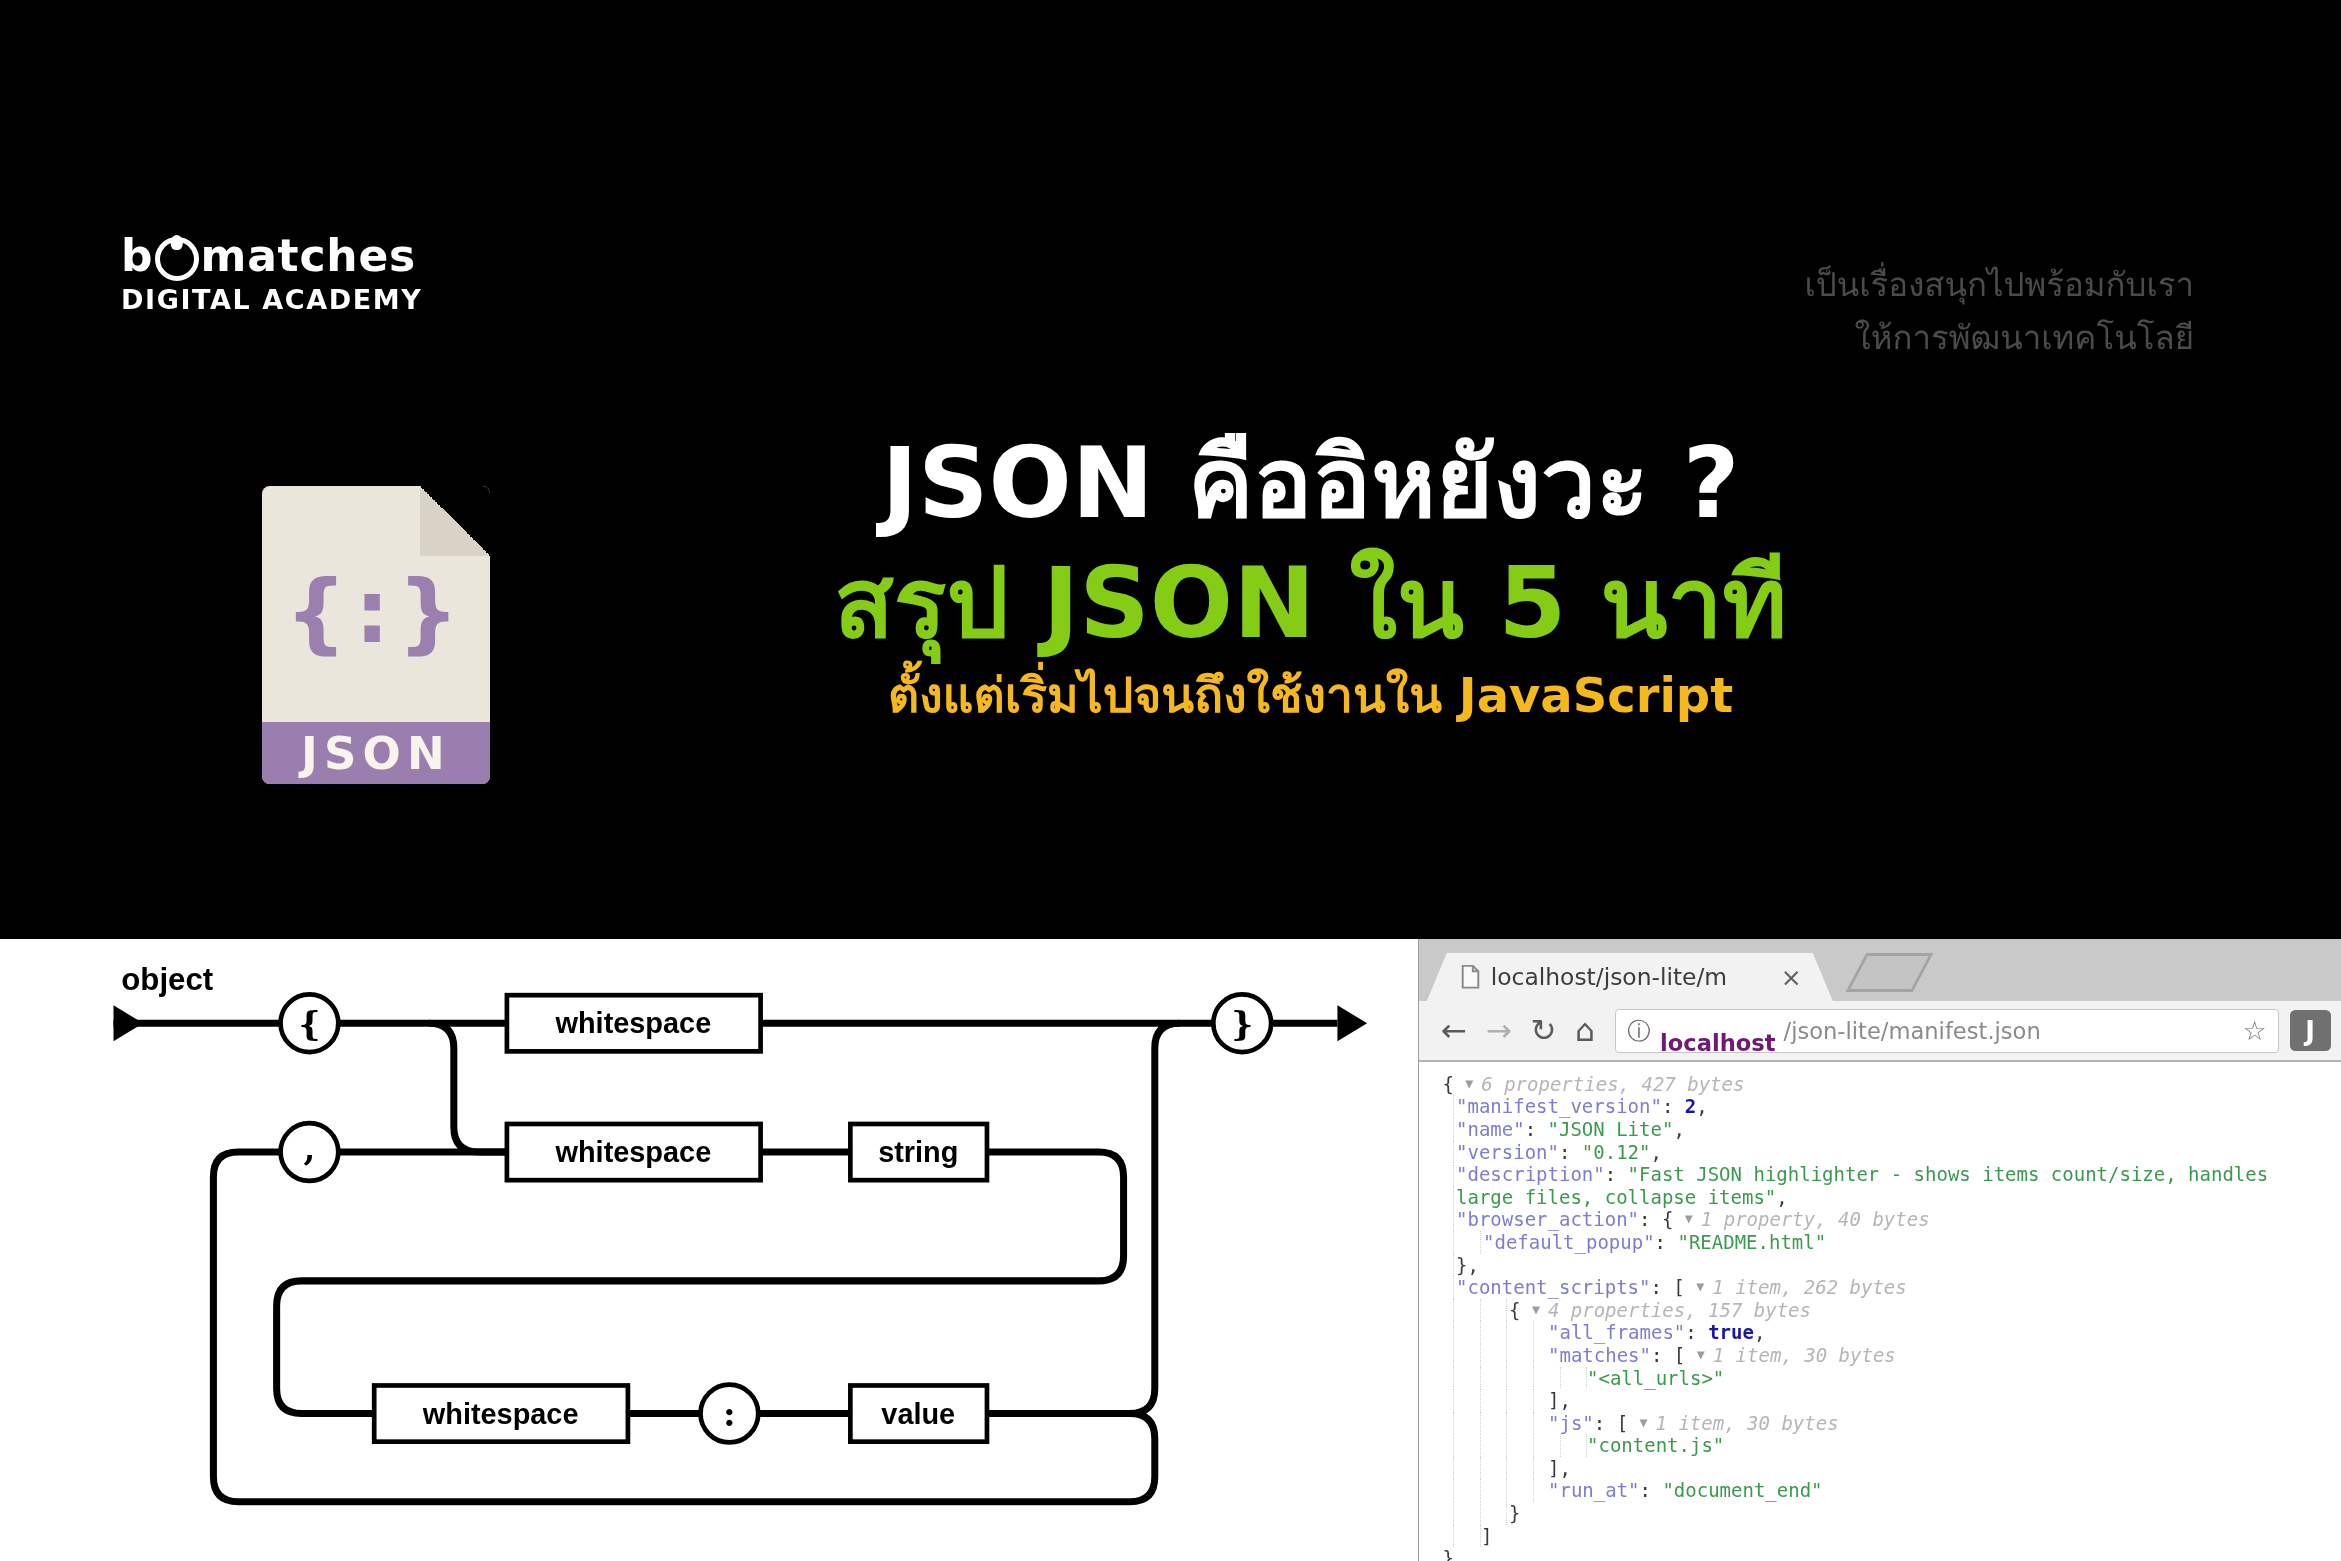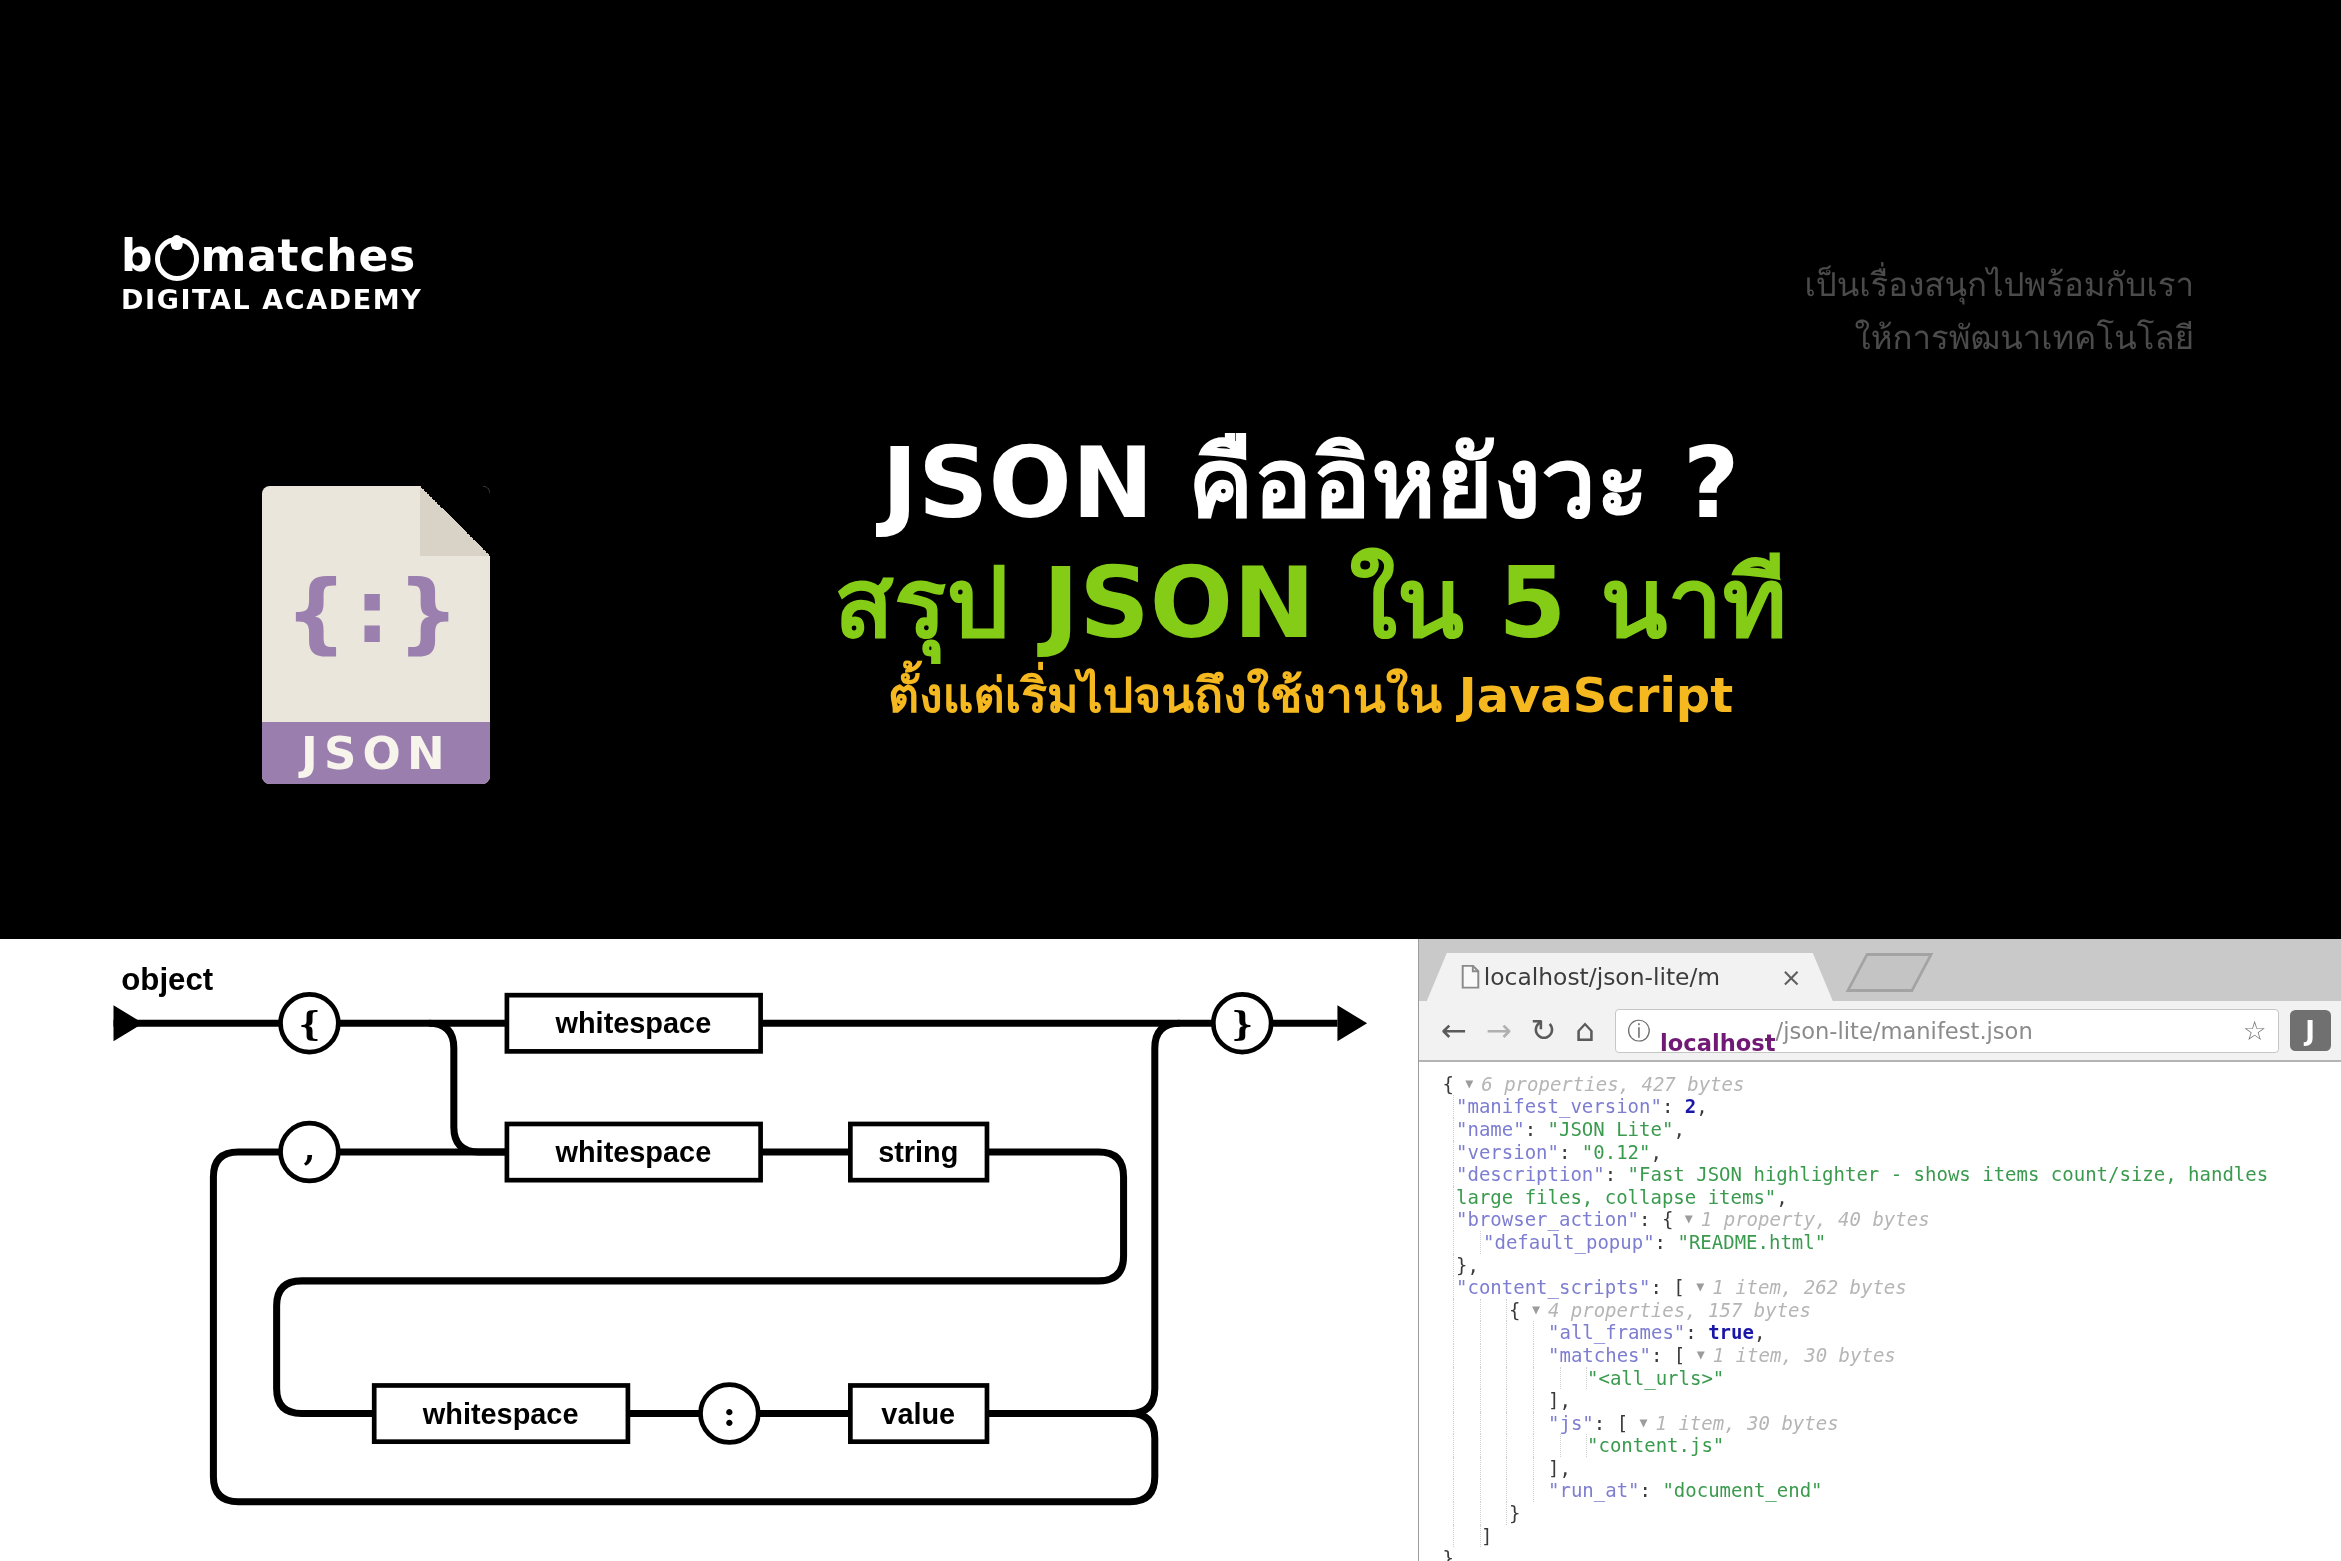--- a/index.html
+++ b/index.html
@@ -41,37 +41,37 @@
   .rr-sym{font-family:"DejaVu Serif","Liberation Serif",serif;font-weight:bold;font-size:44px;
     fill:#000;text-anchor:middle;}
   .rr-label{font-family:"Liberation Sans",sans-serif;font-weight:bold;font-size:40px;fill:#000;}
   
   .browser{position:absolute;left:1418px;top:939px;width:924px;height:622px;
     border-left:1.6px solid #9c9c9c;background:#fff;}
   .tabbar{position:absolute;left:0;top:0;right:0;height:62px;background:#c9c9c9;}
   .tab{position:absolute;left:7.8px;bottom:0;width:406px;height:48px;background:#f2f2f2;
     clip-path:polygon(0 100%,20px 0,386px 0,406px 100%);
     display:flex;align-items:center;padding:0 31px 0 34px;box-sizing:border-box;}
-  .tab-title{font-size:23.4px;color:#3c3c3c;margin-left:4px;white-space:nowrap;overflow:hidden;
+  .tab-title{font-size:23.4px;color:#3c3c3c;margin-left:11px;white-space:nowrap;overflow:hidden;
     width:281px;
     -webkit-mask-image:linear-gradient(to right,#000 86%,transparent 99%);
     mask-image:linear-gradient(to right,#000 86%,transparent 99%);}
   .tab-close{font-size:25px;color:#5f5f5f;margin-left:auto;}
   .newtab{position:absolute;left:437px;bottom:9.4px;width:67px;height:39px;background:#c4c4c4;
     border:3.1px solid #a3a3a3;transform:skewX(-28deg);box-sizing:border-box;}
   .toolbar{position:absolute;left:0;top:62px;right:0;height:61px;background:#f2f2f2;
     border-bottom:2.3px solid #b4b4b4;display:flex;align-items:center;box-sizing:border-box;
     padding:0 12.5px;}
   .navicon{font-size:31px;color:#5a5a5a;margin:0 9.4px;line-height:1;}
   .navicon.disabled{color:#b0b0b0;}
   .addrbar{flex:1;height:42px;background:#fff;border:1.6px solid #c6c6c6;border-radius:3.9px;
     display:flex;align-items:center;margin:0 11px;padding:0 11px;font-size:22.6px;}
   .addr-info{color:#6d6d6d;font-size:23.4px;margin-right:9.4px;}
   .addr-host{color:#701a75;font-weight:bold;margin-top:24px;}
-  .addr-path{color:#8b8b8b;}
+  .addr-path{color:#8b8b8b;margin-left:8px;}
   .addr-star{margin-left:auto;color:#757575;font-size:26.5px;}
   .ext-btn{width:41px;height:41px;background:#707070;border-radius:5.5px;color:#fff;
     font-weight:bold;font-size:26px;display:flex;align-items:center;justify-content:center;}
   .content{position:absolute;left:0;top:126px;right:0;bottom:0;background:#fff;
     font-family:"DejaVu Sans Mono","Liberation Mono",monospace;font-size:19px;
     padding-top:7.8px;overflow:hidden;}
   .cl{position:relative;height:22.6px;line-height:22.6px;white-space:pre;}
   .cl .guide{position:absolute;top:0;bottom:0;border-left:1.6px dotted #d0d0d0;}
   .tk-p{color:#3a3a3a;}
   .tk-k{color:#7d7dd2;}

